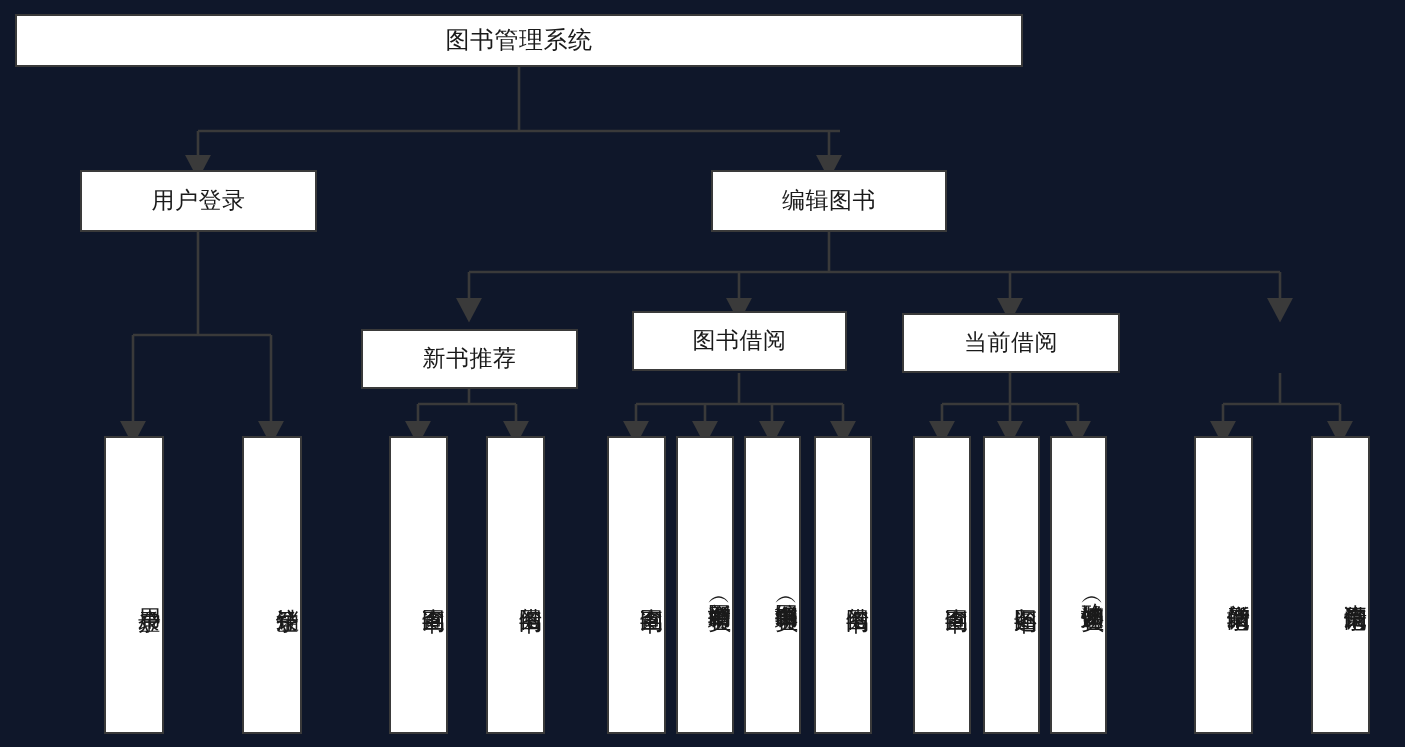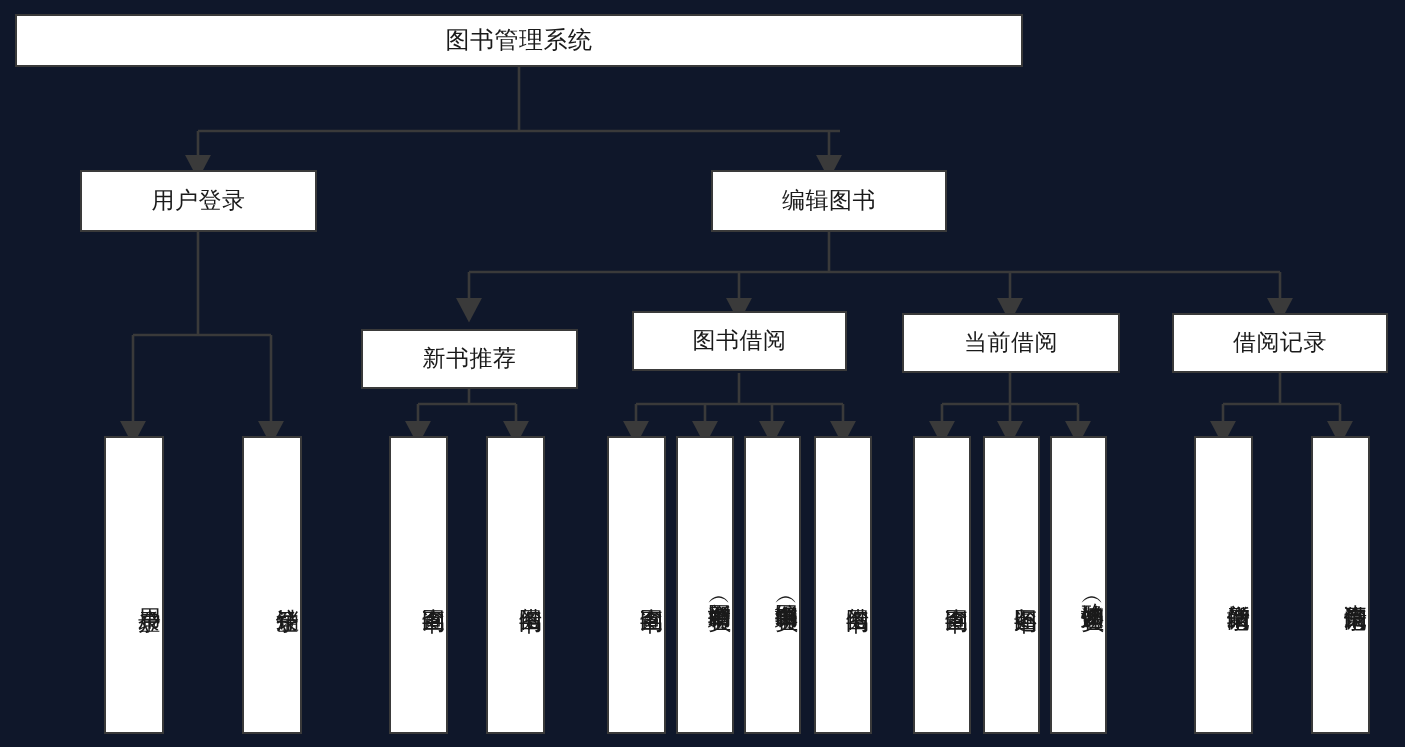--- a/index.html
+++ b/index.html
@@ -135,23 +135,20 @@
 
   <div class="node node-h" style="left:361px; top:329px; width:217px; height:60px;">
     <span>新书推荐</span>
   </div>
   <div class="node node-h" style="left:632px; top:311px; width:215px; height:60px;">
     <span>图书借阅</span>
   </div>
   <div class="node node-h" style="left:902px; top:313px; width:218px; height:60px;">
     <span>当前借阅</span>
   </div>
-  <div class="node node-h" style="left:1172px; top:313px; width:216px; height:60px;">
-    <span>借阅记录</span>
-  </div>
 
   <div class="node node-v" style="left:104px; top:436px; width:60px; height:298px;">
     <span>用户登录</span>
   </div>
   <div class="node node-v" style="left:242px; top:436px; width:60px; height:298px;">
     <span>注销登录</span>
   </div>
 
   <div class="node node-v" style="left:389px; top:436px; width:59px; height:298px;">
     <span>查询图书</span>

